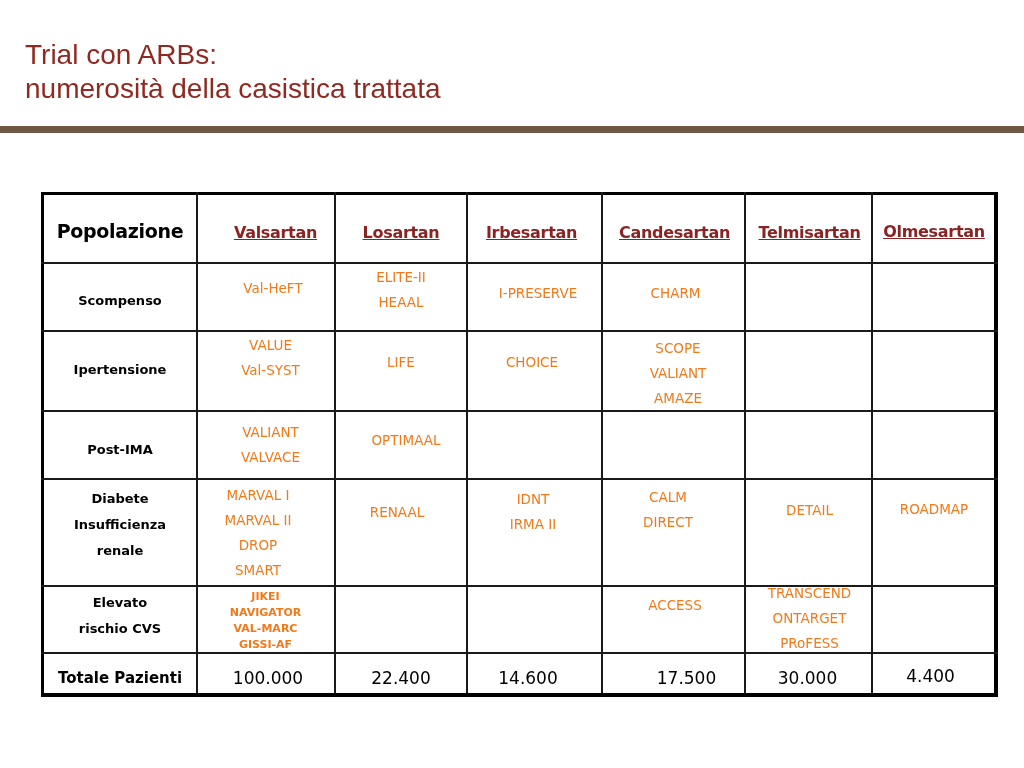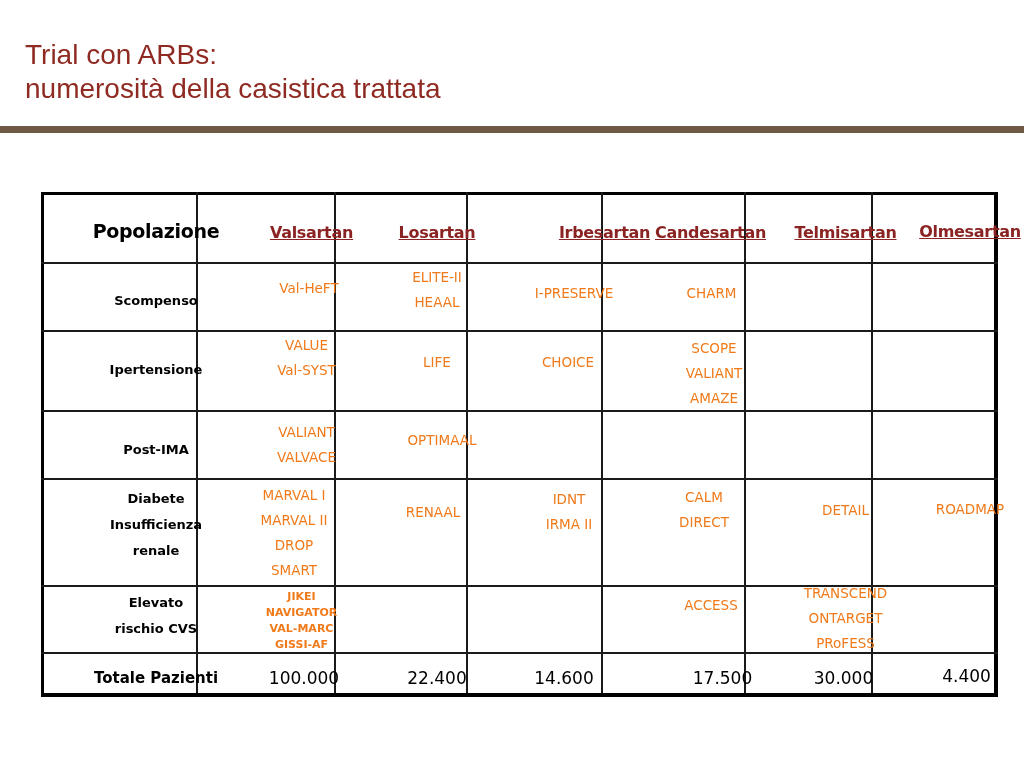--- a/index.html
+++ b/index.html
@@ -25,21 +25,20 @@
   .frame-top { position:absolute; left:0; top:0; width:957px; height:3px; background:#000; }
   .frame-left { position:absolute; left:0; top:0; width:3px; height:505px; background:#000; }
   .frame-right { position:absolute; right:0; top:0; width:4px; height:505px; background:#000; }
   .frame-bottom { position:absolute; left:0; bottom:0; width:957px; height:4px; background:#000; }
   .hline { position:absolute; left:0; width:957px; height:2px; background:#1a1a1a; }
   .vline { position:absolute; width:2px; background:#1a1a1a; }
   .cell {
     position: absolute; display: flex; flex-direction: column;
     align-items: center; text-align: center;
     font-family: "DejaVu Sans", sans-serif;
-    margin-left: 36px;
   }
   .hdr-label { font-size: 16px; font-weight: bold; color: #8b2323; text-decoration: underline; letter-spacing: -0.3px; }
   .pop-head { font-size: 19px; font-weight: bold; color: #000; letter-spacing: -0.3px; }
   .row-label { font-size: 13px; font-weight: bold; color: #000; line-height: 26px; }
   .trial { font-size: 13.5px; color: #f07a1a; line-height: 25px; white-space: nowrap; }
   .trial.small { font-size: 11px; font-weight: bold; line-height: 16px; }
   .total { font-size: 17px; color: #000; }
 </style>
 </head>
 <body>
@@ -73,21 +72,21 @@
 
   <div class="cell" style="left:3px;top:28px;width:152px">
     <span class="pop-head">Popolazione</span>
   </div>
   <div class="cell" style="left:157px;top:31px;width:155px">
     <span class="hdr-label">Valsartan</span>
   </div>
   <div class="cell" style="left:295px;top:31px;width:130px">
     <span class="hdr-label">Losartan</span>
   </div>
-  <div class="cell" style="left:452px;top:31px;width:151px">
+  <div class="cell" style="left:415px;top:31px;width:151px">
     <span class="hdr-label">Irbesartan</span>
   </div>
   <div class="cell" style="left:562px;top:31px;width:143px">
     <span class="hdr-label">Candesartan</span>
   </div>
   <div class="cell" style="left:705px;top:31px;width:127px">
     <span class="hdr-label">Telmisartan</span>
   </div>
   <div class="cell" style="left:832px;top:30px;width:122px">
     <span class="hdr-label">Olmesartan</span>

